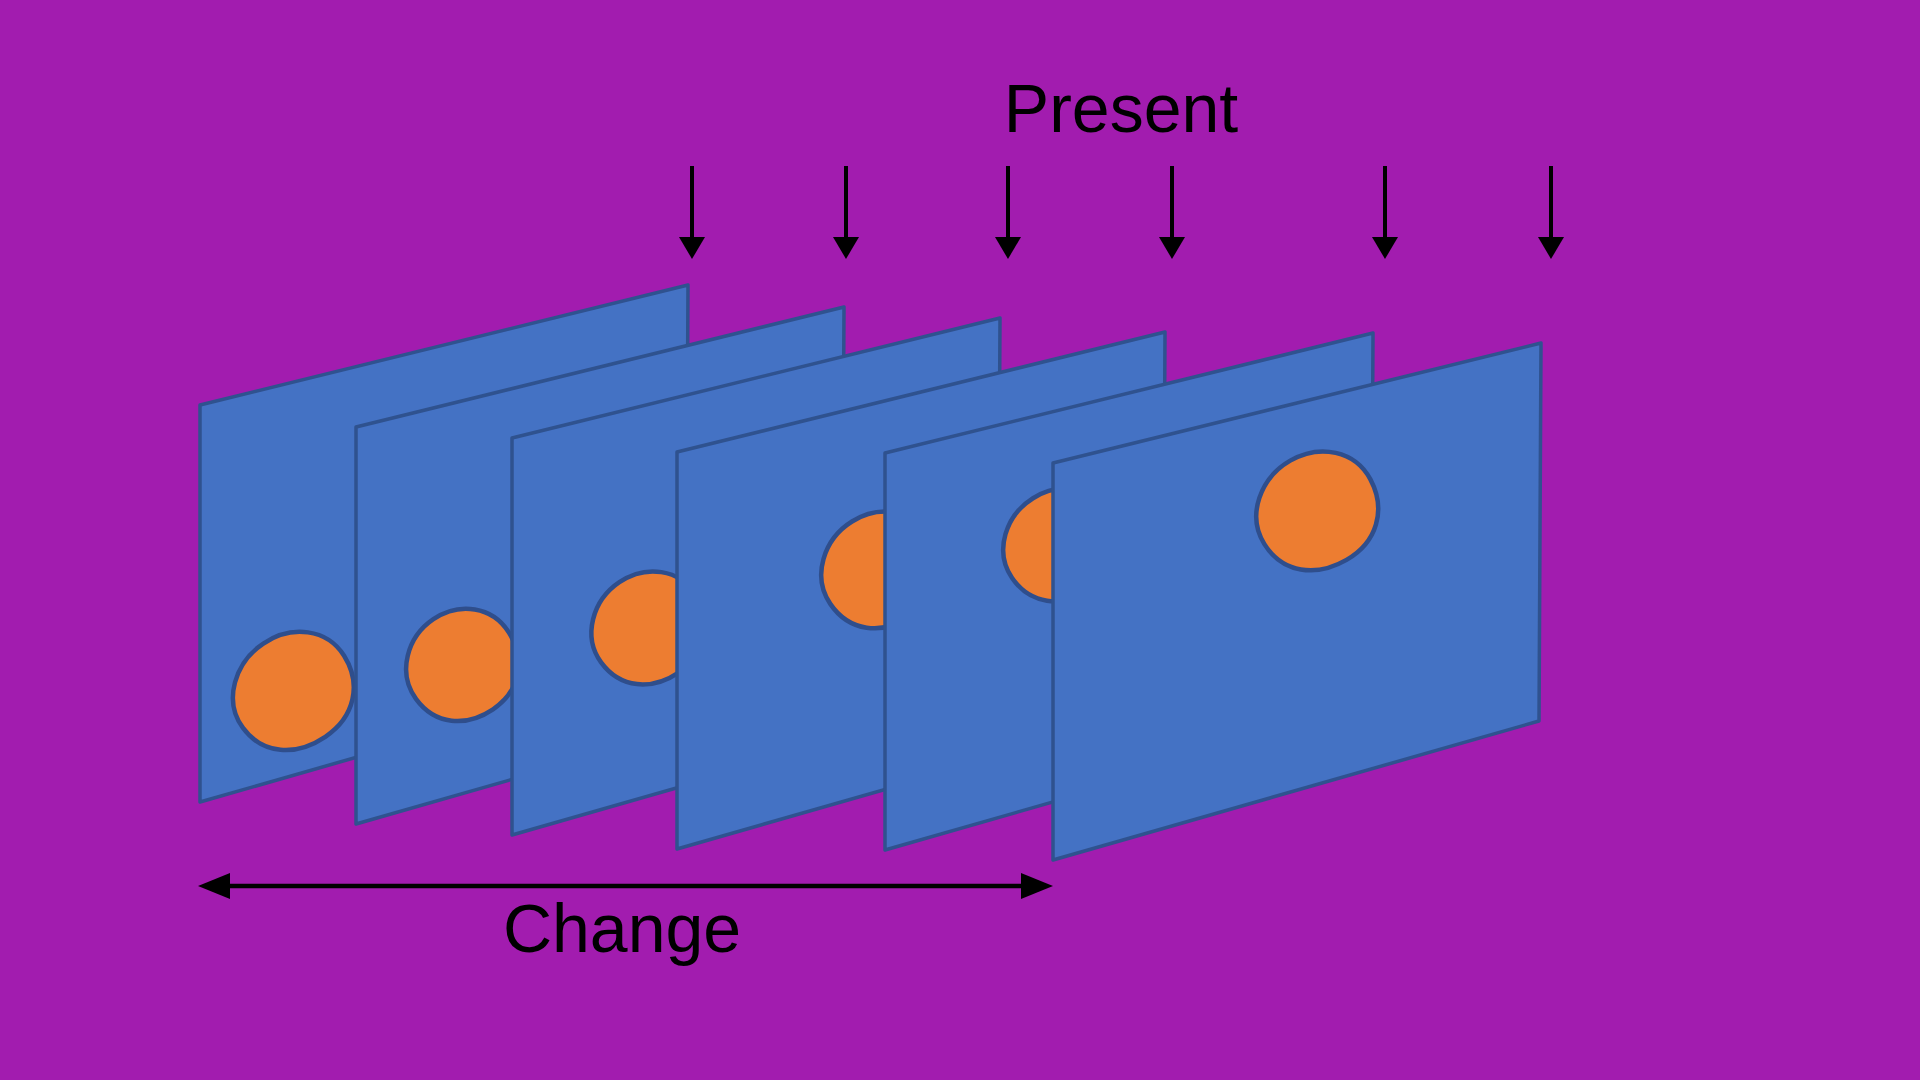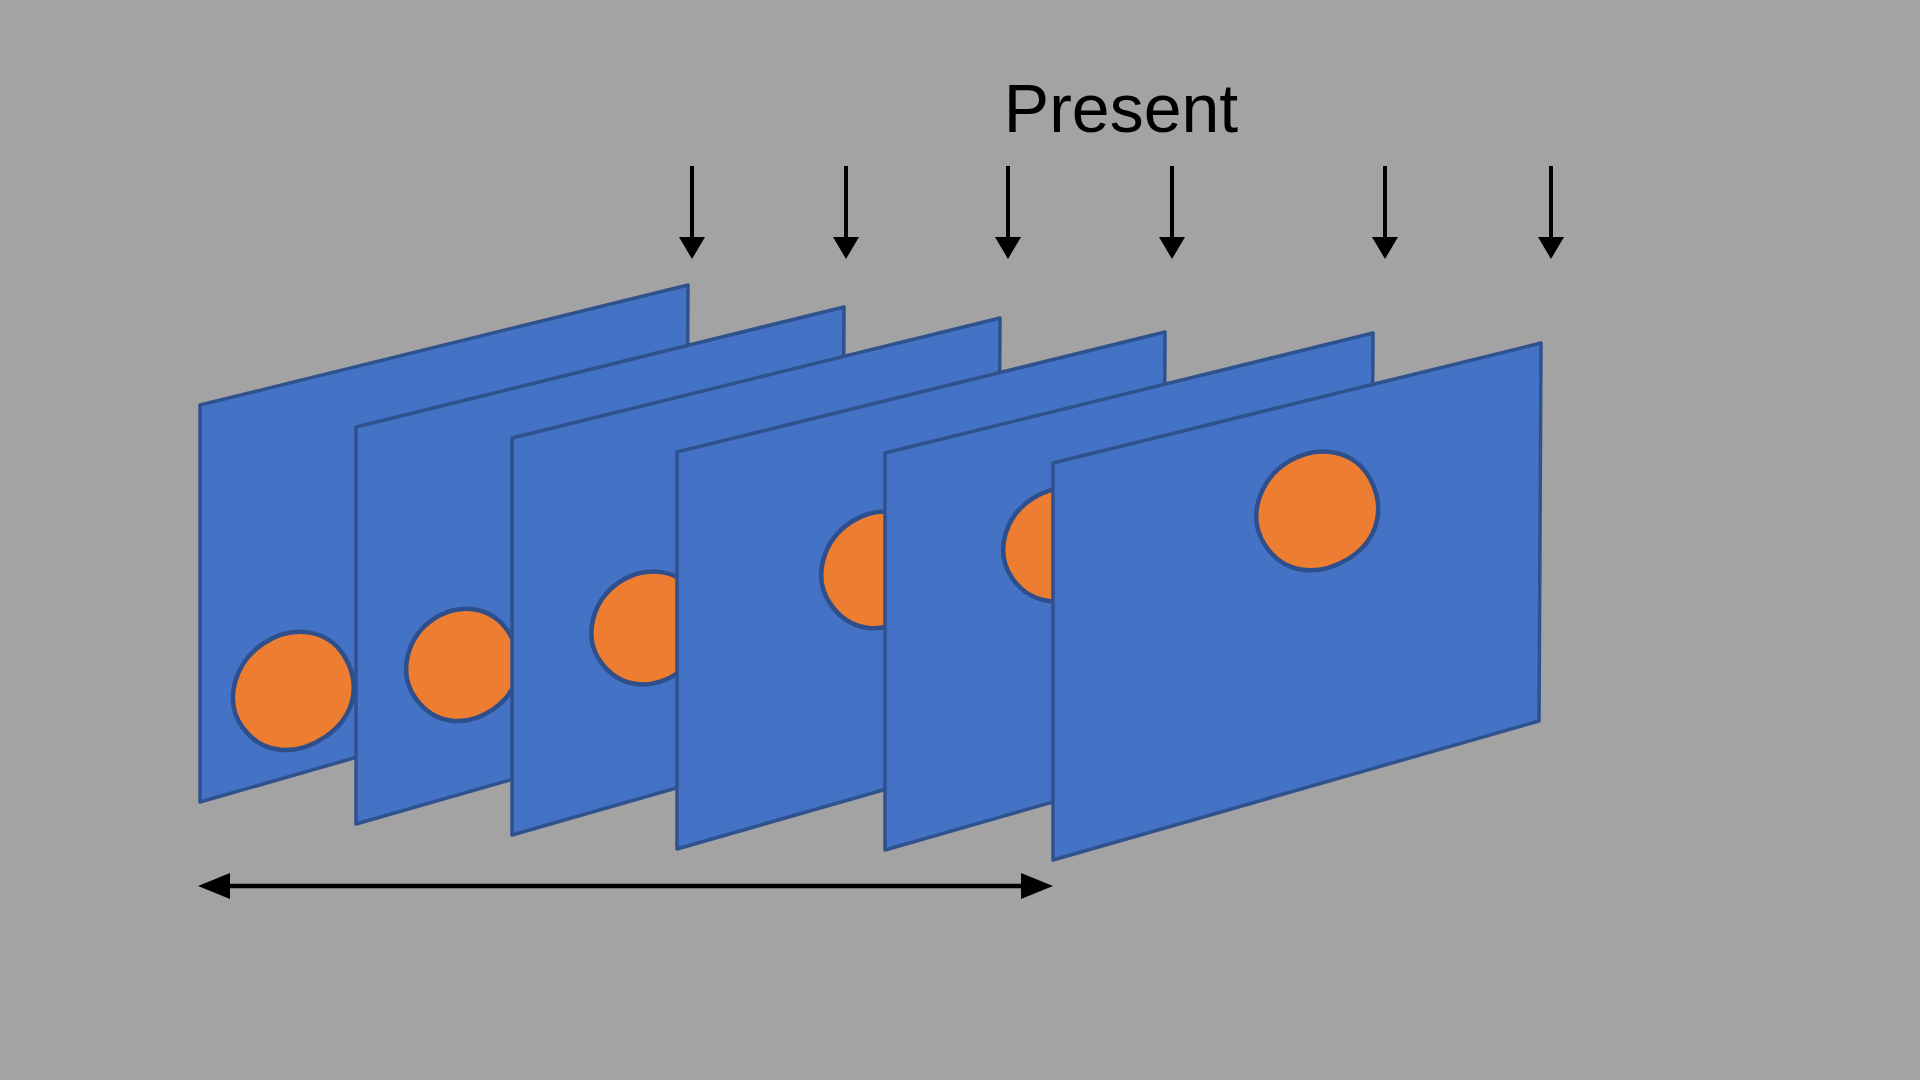--- a/index.html
+++ b/index.html
@@ -1,19 +1,19 @@
 <!DOCTYPE html>
 <html><head>
 <meta charset="utf-8">
 <style>
   html,body{margin:0;padding:0;background:#ffffff;}
   .stage{
     position:relative;
     width:1920px;height:1080px;
-    background:#a3a3a3;
+    background:#a21caf;
     overflow:hidden;
     font-family:"Liberation Sans", sans-serif;
   }
   .stage svg{position:absolute;left:0;top:0;}
   .diagram-label{
     position:absolute;
     transform:translateX(-50%);
     font-size:68px;
     line-height:1;
     color:#000000;
@@ -65,13 +65,14 @@
       </g>
       <g>
         <line x1="228" y1="886" x2="1023" y2="886" stroke="#000000" stroke-width="4.5"></line>
         <polygon points="198,886 230,873 230,899" fill="#000000"></polygon>
         <polygon points="1053,886 1021,873 1021,899" fill="#000000"></polygon>
       </g>
     </svg>
 
   <div class="diagram-label label-present">Present</div>
 
+  <div class="diagram-label label-change">Change</div>
 </div>
 
 </body></html>

